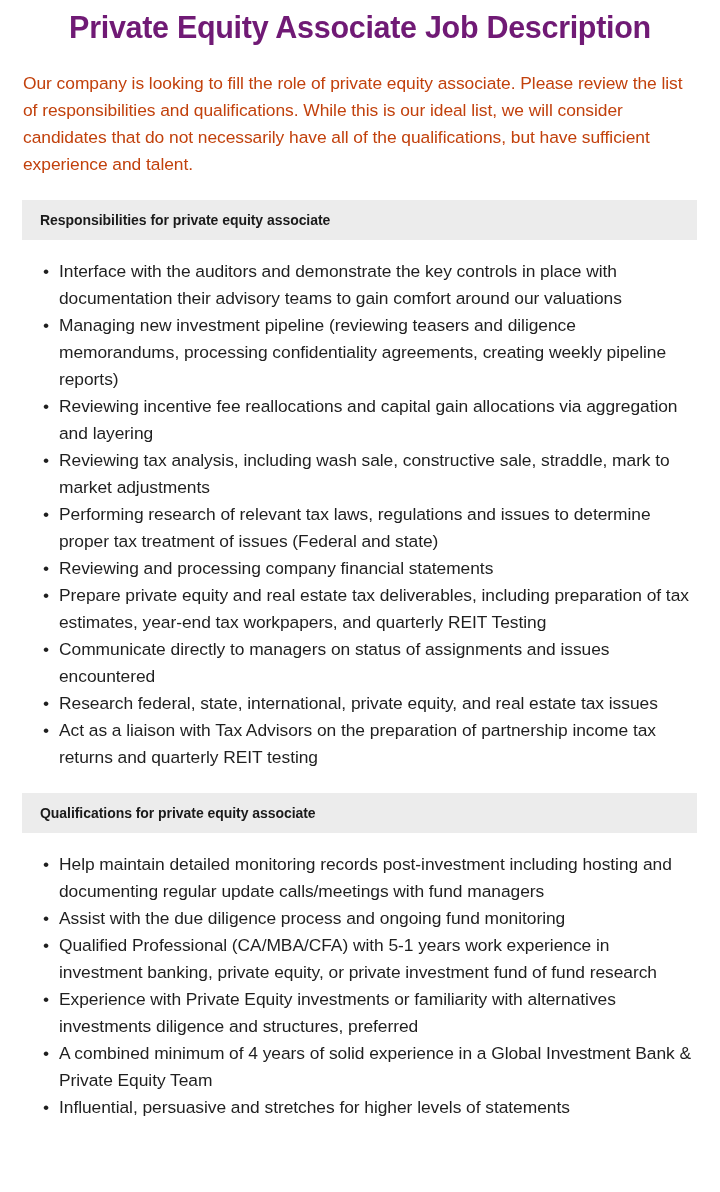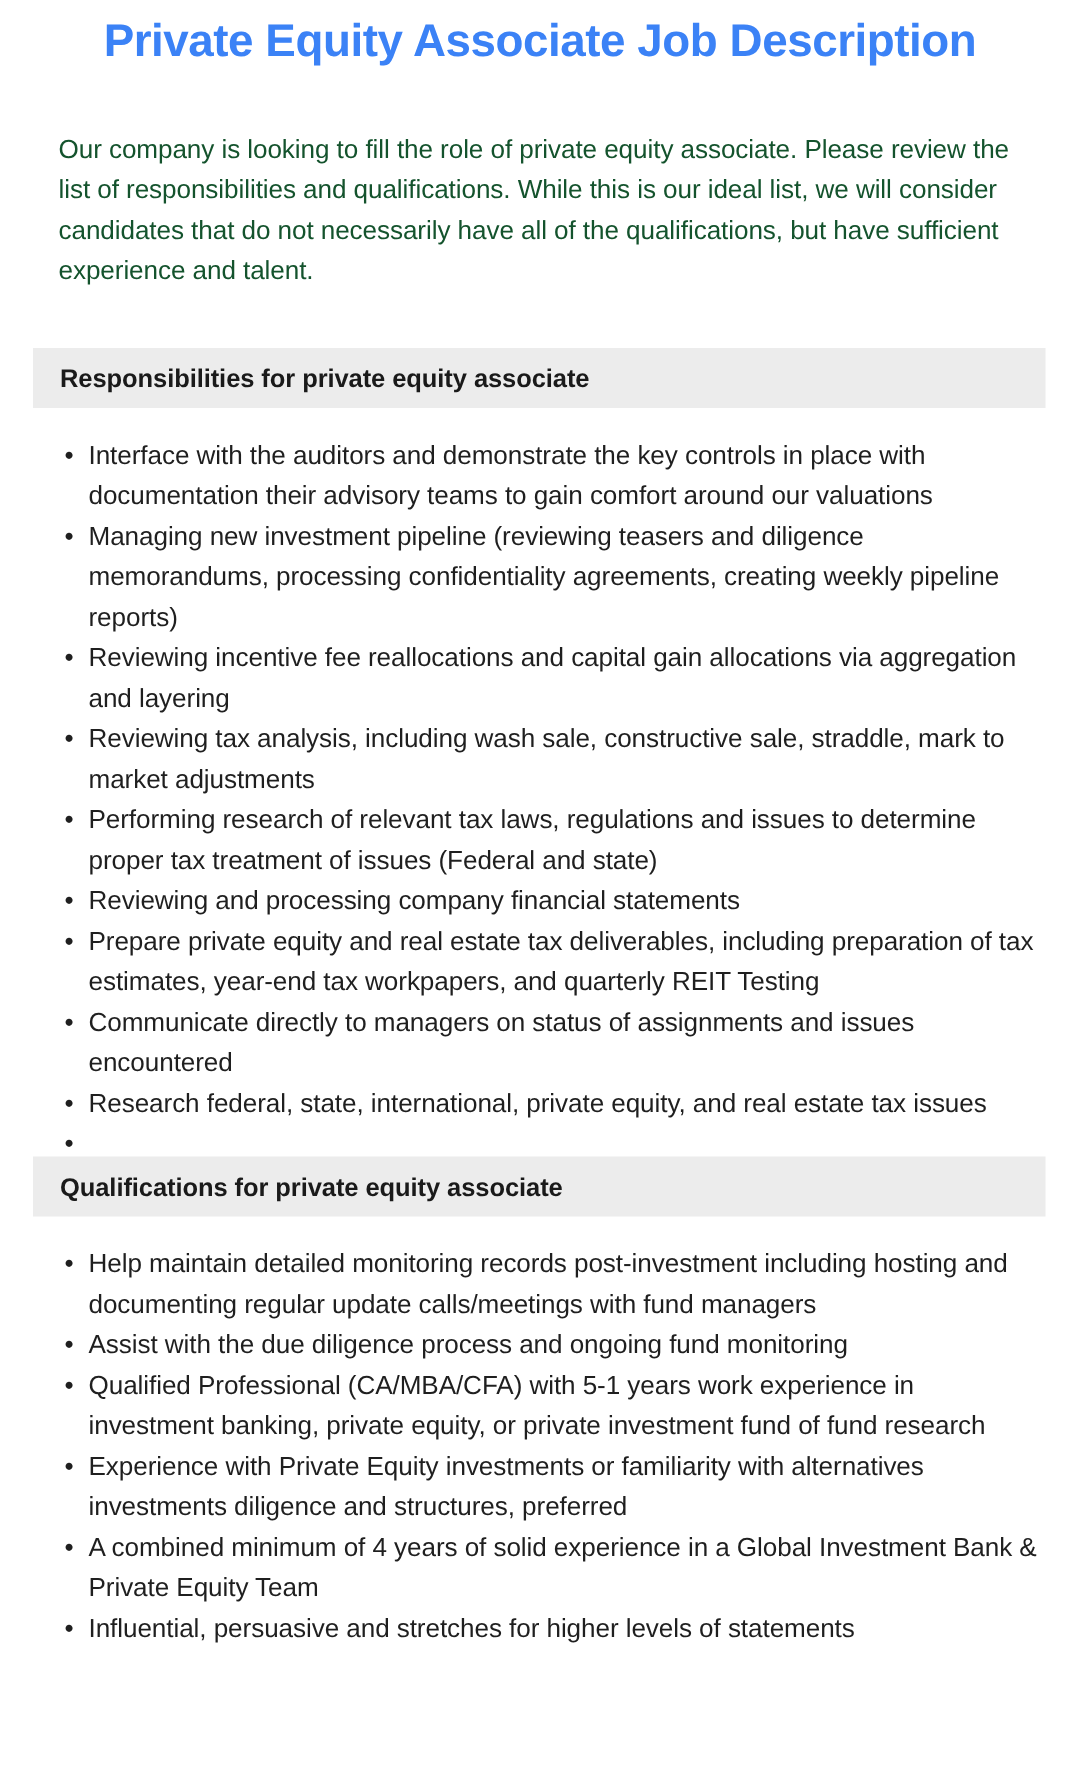--- a/index.html
+++ b/index.html
@@ -22,49 +22,49 @@
     padding: 0;
     position: relative;
   }
 
   
   .doc-title {
     font-size: 30.5px;
     font-weight: 700;
     letter-spacing: -0.3px;
     text-align: center;
-    color: #3b82f6;
+    color: #701a75;
     margin: 0;
     padding: 8px 18px 0 18px;
     line-height: 1.25;
   }
 
   
   .intro {
     font-size: 17.4px;
     line-height: 27px;
-    color: #14532d;
-    margin: 16px;
+    color: #c2410c;
+    margin: 0;
     padding: 24px 24px 0 23px;
     letter-spacing: -0.05px;
   }
 
   
   .section { margin: 0; }
 
   .section-band {
     background: #ececec;
     margin: 0 23px 0 22px;
     height: 40px;
     display: flex;
     align-items: center;
     padding: 0 0 0 18px;
   }
   .section-band-title {
-    font-size: 17px;
+    font-size: 14px;
     font-weight: 700;
     color: #1a1a1a;
     letter-spacing: -0.05px;
     line-height: 1;
     text-align: center;
   }
 
   
   ul.bullets {
     list-style: none;
@@ -111,21 +111,21 @@
     <ul class="bullets first">
       <li><span class="dot">•</span><span>Interface with the auditors and demonstrate the key controls in place with documentation their advisory teams to gain comfort around our valuations</span></li>
       <li><span class="dot">•</span><span>Managing new investment pipeline (reviewing teasers and diligence memorandums, processing confidentiality agreements, creating weekly pipeline reports)</span></li>
       <li><span class="dot">•</span><span>Reviewing incentive fee reallocations and capital gain allocations via aggregation and layering</span></li>
       <li><span class="dot">•</span><span>Reviewing tax analysis, including wash sale, constructive sale, straddle, mark to market adjustments</span></li>
       <li><span class="dot">•</span><span>Performing research of relevant tax laws, regulations and issues to determine proper tax treatment of issues (Federal and state)</span></li>
       <li><span class="dot">•</span><span>Reviewing and processing company financial statements</span></li>
       <li><span class="dot">•</span><span>Prepare private equity and real estate tax deliverables, including preparation of tax estimates, year-end tax workpapers, and quarterly REIT Testing</span></li>
       <li><span class="dot">•</span><span>Communicate directly to managers on status of assignments and issues encountered</span></li>
       <li><span class="dot">•</span><span>Research federal, state, international, private equity, and real estate tax issues</span></li>
-      <li><span class="dot">•</span></li>
+      <li><span class="dot">•</span><span>Act as a liaison with Tax Advisors on the preparation of partnership income tax returns and quarterly REIT testing</span></li>
     </ul>
   </section>
 
   <div class="spacer-after-list"></div>
 
   <section class="section">
     <div class="section-band">
       <span class="section-band-title">Qualifications for private equity associate</span>
     </div>
     <ul class="bullets first">

